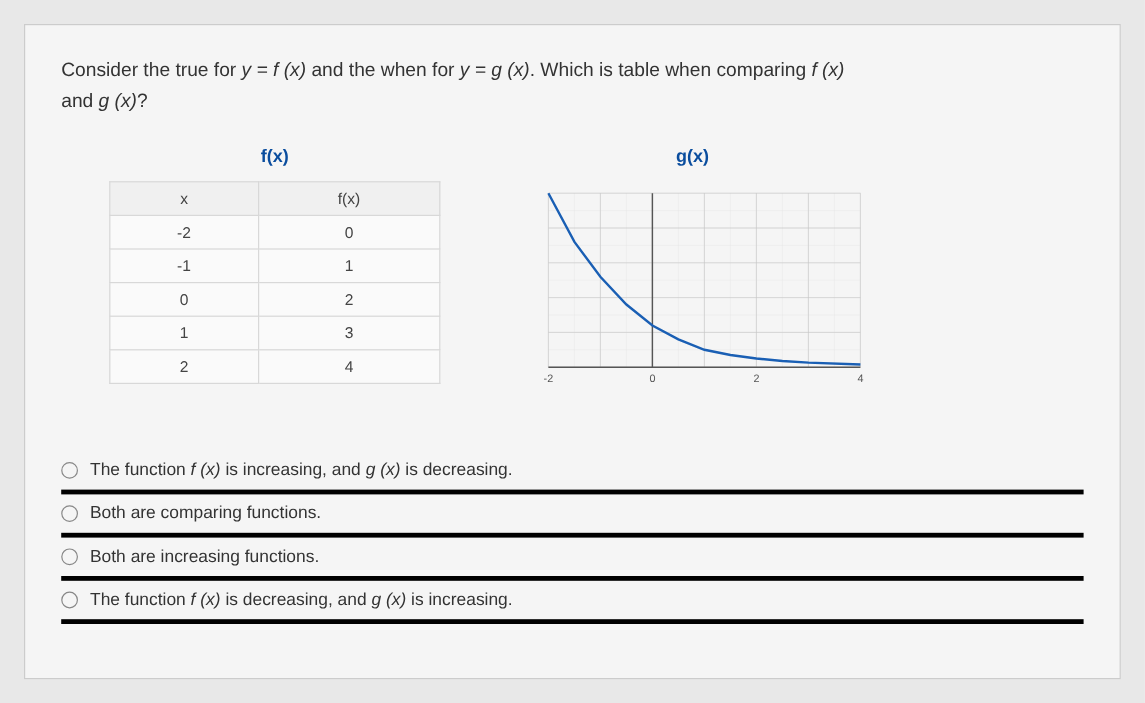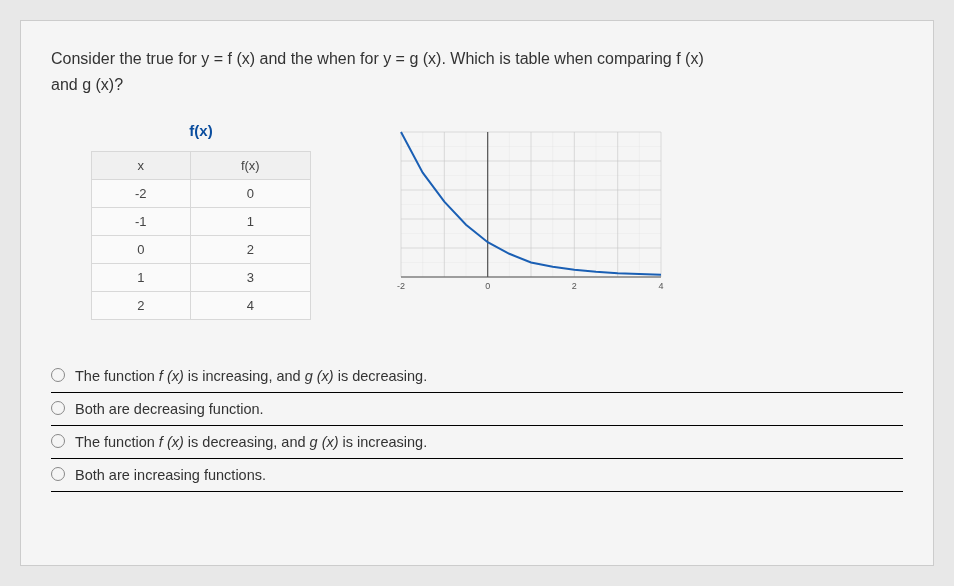--- a/index.html
+++ b/index.html
@@ -16,52 +16,53 @@
     border: 1px solid #ccc;
     padding: 25px 30px;
     height: 100%;
     position: relative;
   }
   .question {
     font-size: 16px;
     line-height: 1.6;
     margin-bottom: 25px;
   }
-  .question .fn { }
+  .question .fn { font-style: italic; }
   .row { display: flex; gap: 60px; align-items: flex-start; margin-bottom: 40px; }
   .col { flex: 0 0 auto; }
   .title-f, .title-g {
     font-weight: bold;
     color: #0a4d9e;
     text-align: center;
     margin-bottom: 12px;
     font-size: 15px;
   }
-  .table-wrap { margin-left: 40px; width: 220px; }
+  .table-wrap { margin-left: 40px; width: 276px; }
   table { border-collapse: collapse; width: 100%; font-size: 13px; }
   th, td {
     border: 1px solid #d8d8d8;
     padding: 6px 10px;
     text-align: center;
     background: #fafafa;
     color: #444;
   }
   th { font-weight: normal; background: #f0f0f0; }
   .chart-wrap { width: 300px; }
   svg .grid { stroke: #c4c4c4; stroke-width: 0.5; }
   svg .gridminor { stroke: #e2e2e2; stroke-width: 0.3; }
   svg .axis { stroke: #555; stroke-width: 1.2; }
   svg .curve { stroke: #1a5fb4; stroke-width: 2; fill: none; }
   svg text { font-size: 9px; fill: #555; font-family: Arial; }
   .options { margin-top: 10px; }
   .option {
     display: flex;
+    align-items: center;
     gap: 10px;
     padding: 8px 0;
-    border-bottom: 1px solid #000000;
+    border-bottom: 4px solid #000000;
     font-size: 14.5px;
     cursor: pointer;
   }
   .radio-ui {
     width: 14px; height: 14px;
     border: 1.5px solid #888;
     border-radius: 50%;
     flex-shrink: 0;
   }
   .option .fn { font-style: italic; }
@@ -104,20 +105,21 @@
             </tr>
         <tr>
               <td>2</td>
               <td>4</td>
             </tr>
       </tbody>
         </table>
     </div>
 
     <div class="col chart-wrap">
+      <div class="title-g">g(x)</div>
       <svg id="gx-chart" width="300" height="180">
           <line x1="30" y1="155" x2="30" y2="10" class="gridminor"></line>
           <line x1="51.666666666666664" y1="155" x2="51.666666666666664" y2="10" class="gridminor"></line>
           <line x1="73.33333333333333" y1="155" x2="73.33333333333333" y2="10" class="gridminor"></line>
           <line x1="95" y1="155" x2="95" y2="10" class="gridminor"></line>
           <line x1="116.66666666666666" y1="155" x2="116.66666666666666" y2="10" class="gridminor"></line>
           <line x1="138.33333333333334" y1="155" x2="138.33333333333334" y2="10" class="gridminor"></line>
           <line x1="160" y1="155" x2="160" y2="10" class="gridminor"></line>
           <line x1="181.66666666666669" y1="155" x2="181.66666666666669" y2="10" class="gridminor"></line>
           <line x1="203.33333333333331" y1="155" x2="203.33333333333331" y2="10" class="gridminor"></line>
@@ -165,29 +167,29 @@
 
     <label class="option">
       <span class="radio-ui"></span>
       <span>
         <span>The function </span><span class="fn">f (x)</span><span> is increasing, and </span><span class="fn">g (x)</span><span> is decreasing.</span>
       </span>
     </label>
 
     <label class="option">
       <span class="radio-ui"></span>
-      <span>Both are decreasing function.</span>
+      <span>Both are comparing functions.</span>
+    </label>
+
+    <label class="option">
+      <span class="radio-ui"></span>
+      <span>Both are increasing functions.</span>
     </label>
 
     <label class="option">
       <span class="radio-ui"></span>
       <span>
         <span>The function </span><span class="fn">f (x)</span><span> is decreasing, and </span><span class="fn">g (x)</span><span> is increasing.</span>
       </span>
     </label>
 
-    <label class="option">
-      <span class="radio-ui"></span>
-      <span>Both are increasing functions.</span>
-    </label>
-
   </div>
 </div>
 
 </body></html>

